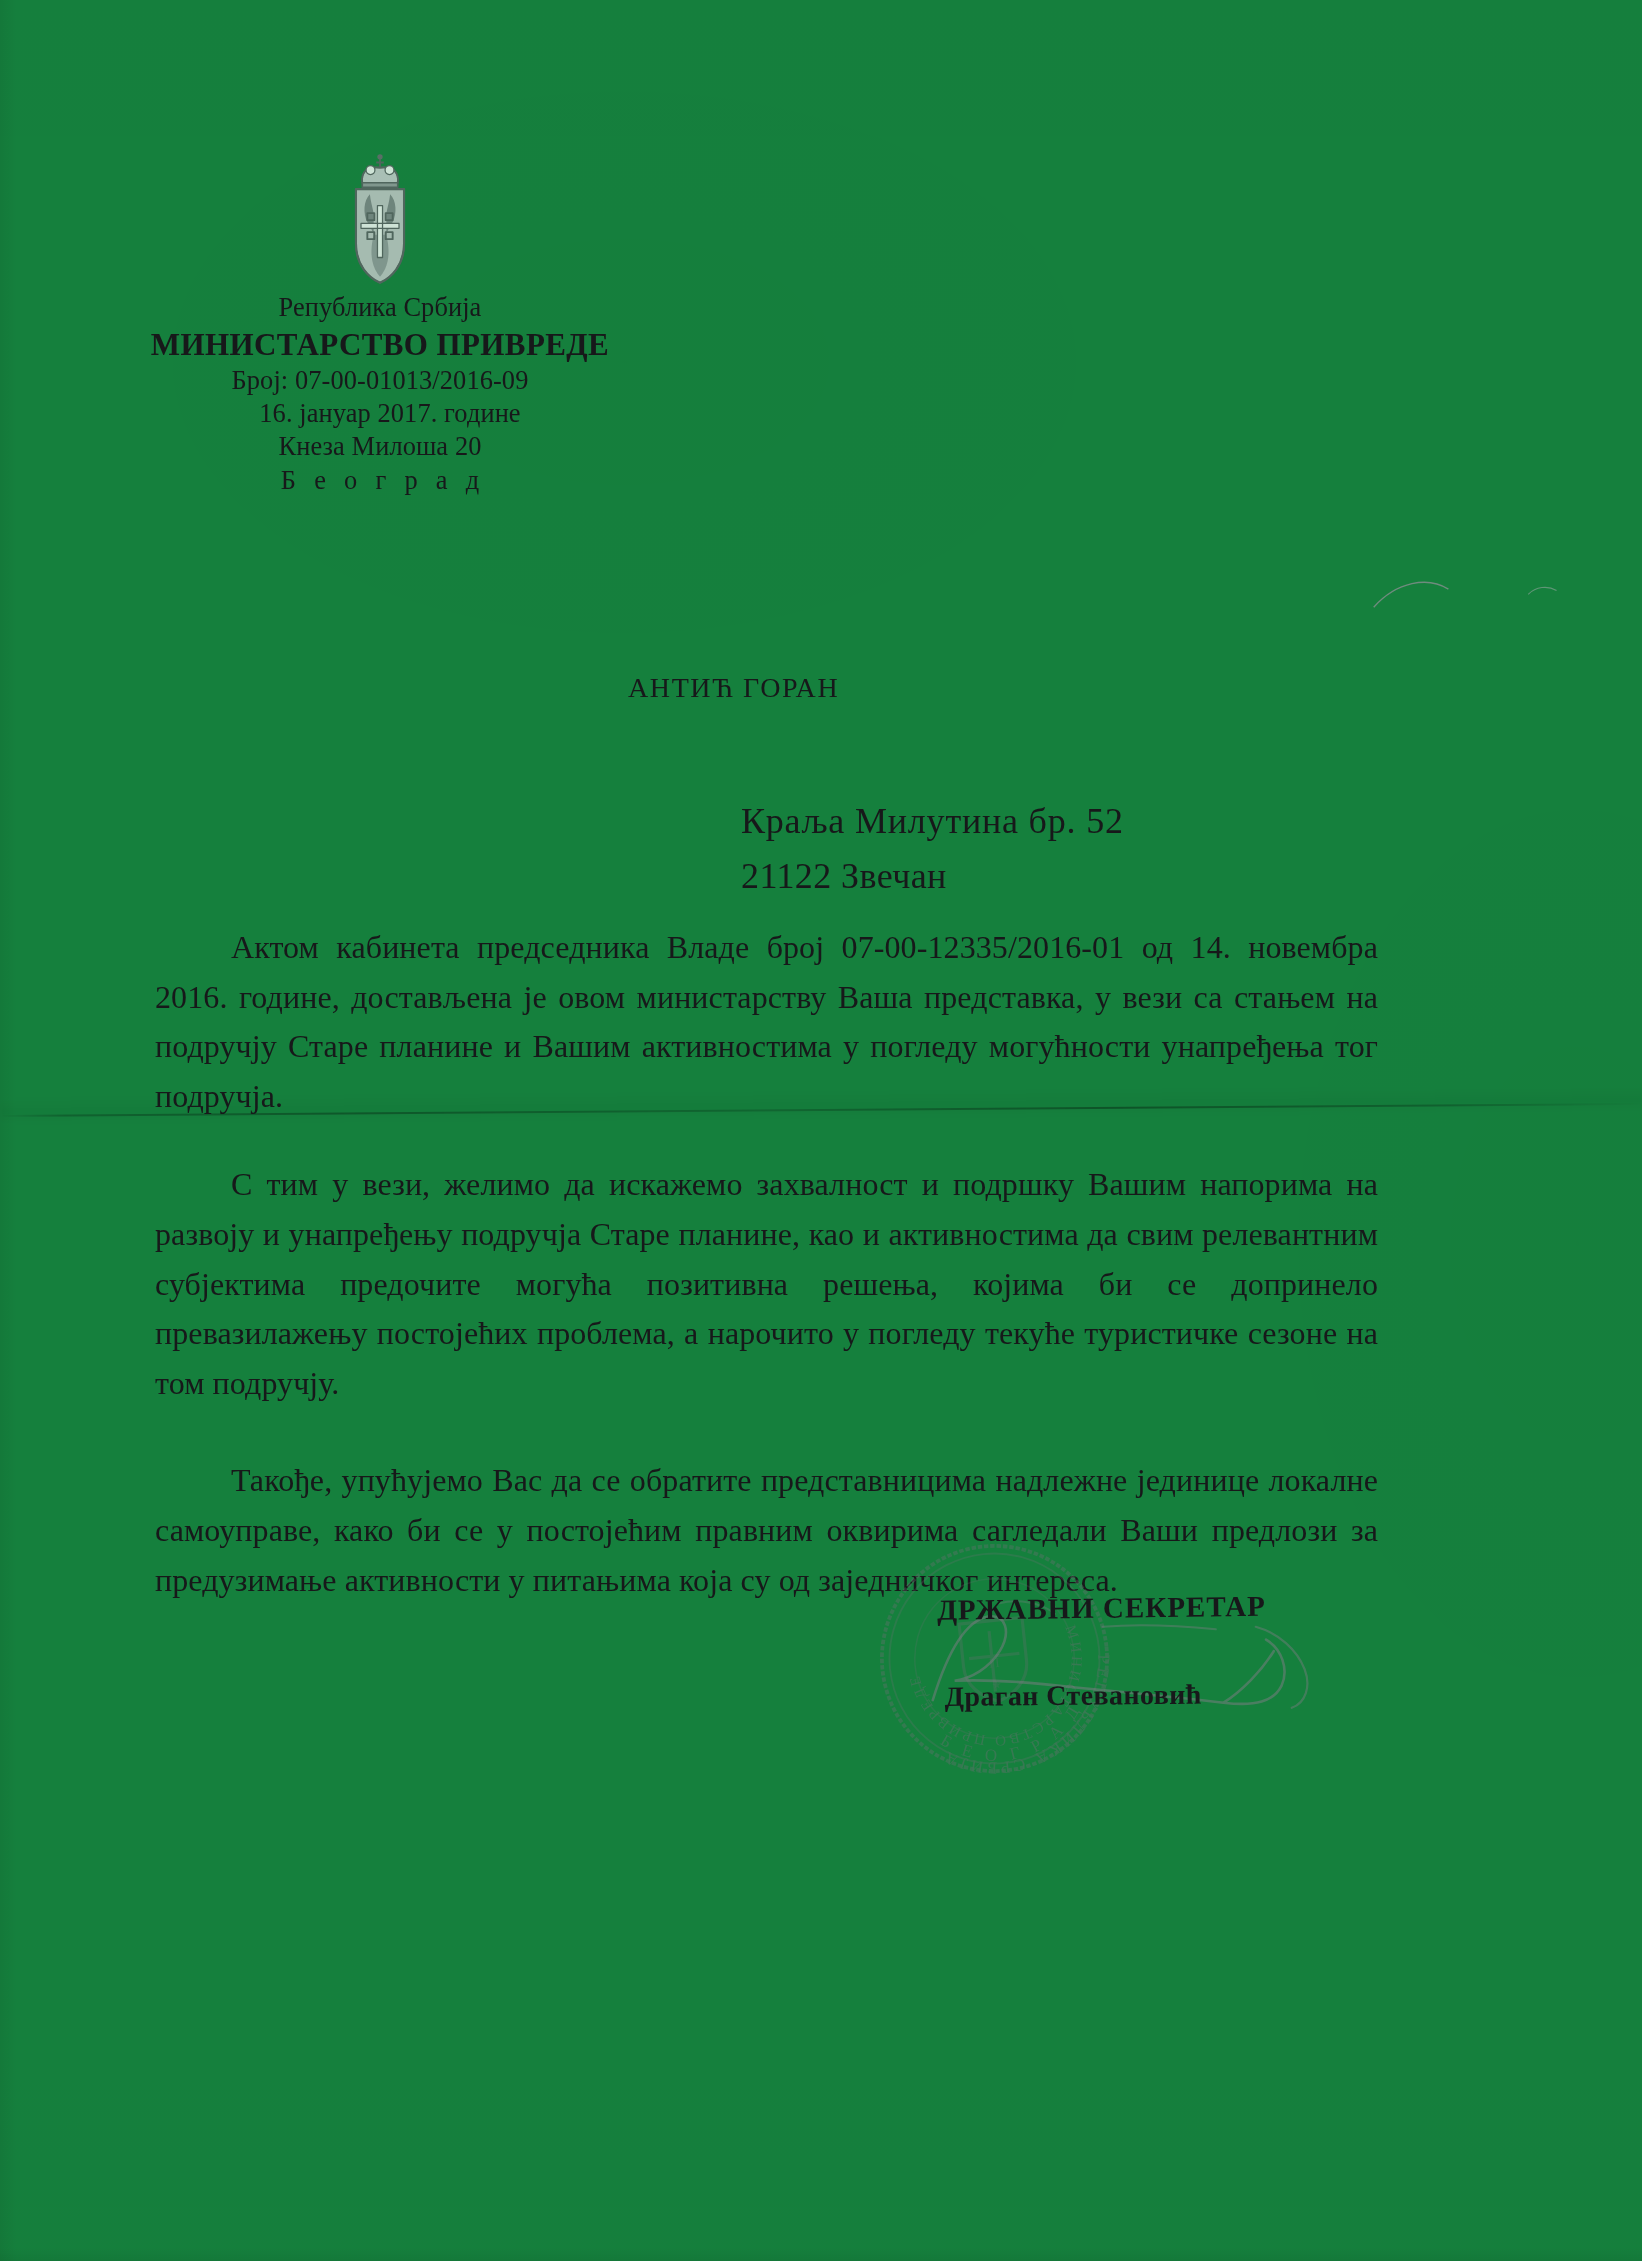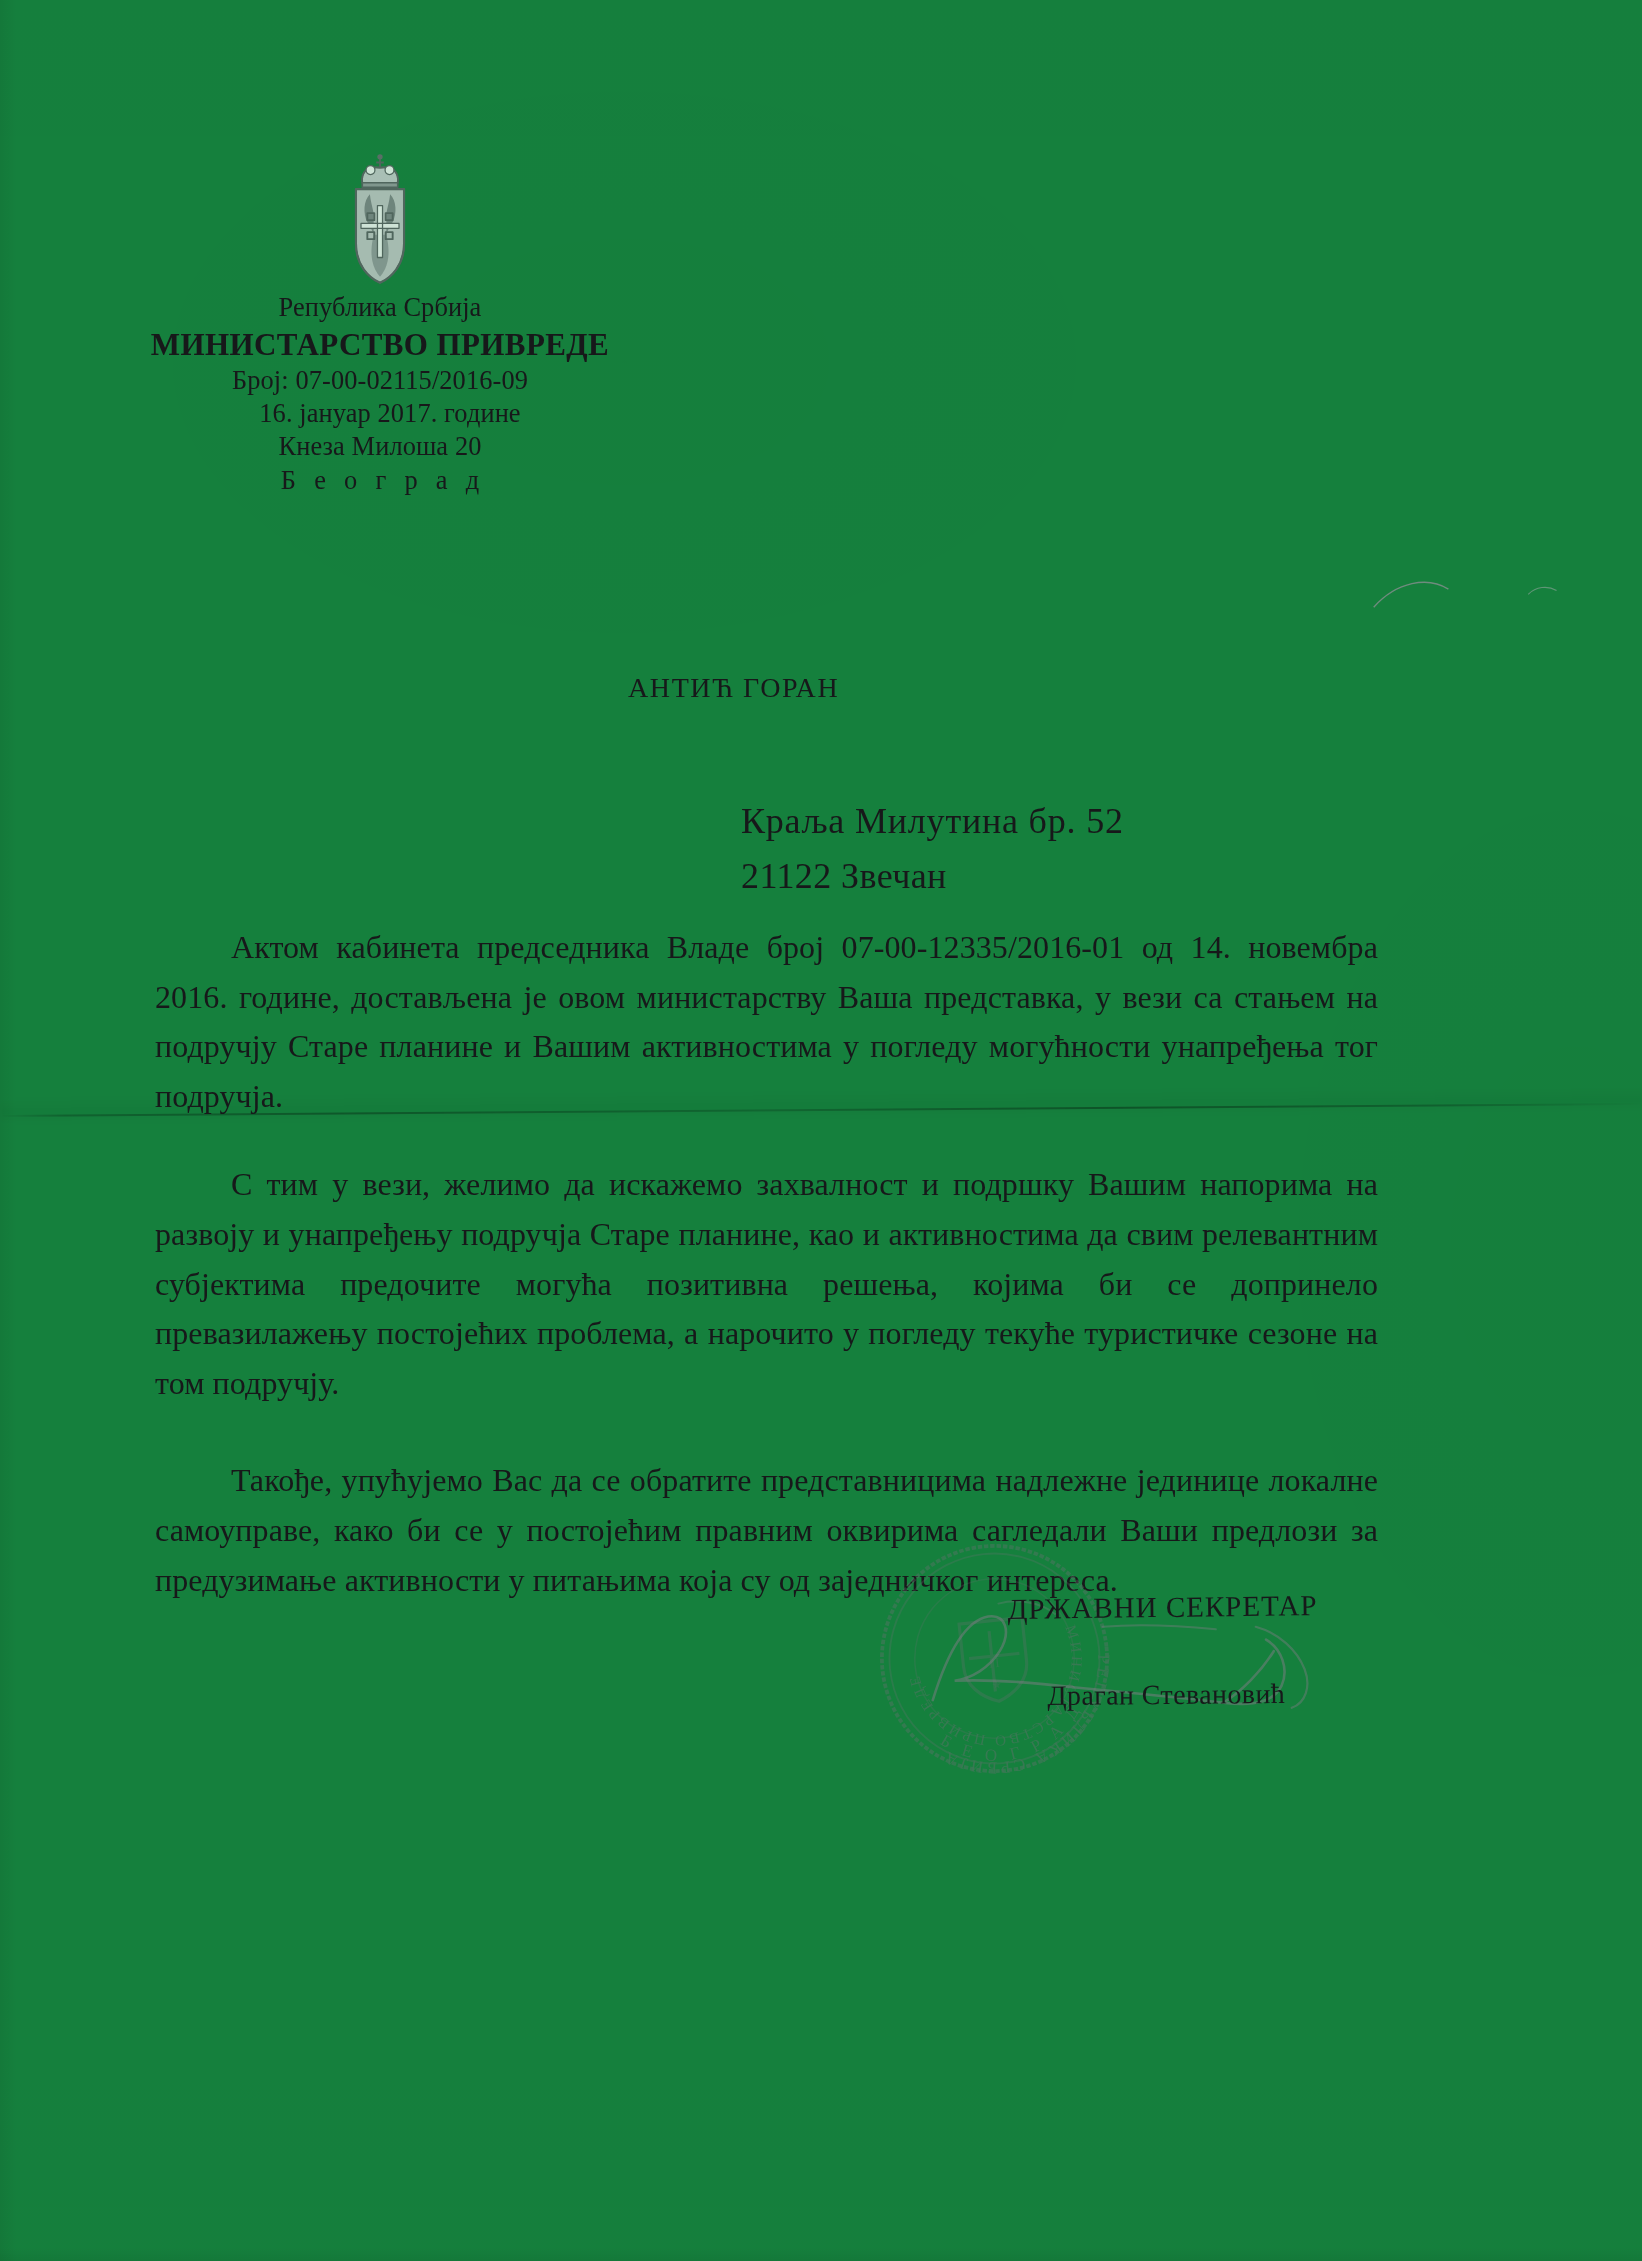--- a/index.html
+++ b/index.html
@@ -103,21 +103,22 @@
     text-indent:76px;
     margin:0 0 33px 0;
     letter-spacing:0.1px;
   }
   .para:last-child{margin-bottom:0;margin-top:48px;}
   .para.gap-after{margin-bottom:39px;}
 
   
   .signature-block{
     position:absolute;left:937px;top:1591px;width:451px;
-    text-align:center;
+    text-align:left;
+    font-weight:bold;
   }
   .sig-title{
     font-size:29px;letter-spacing:1px;display:block;
     transform:rotate(-0.7deg);
   }
   .sig-name{
     font-size:28px;letter-spacing:0.4px;display:block;
     margin-top:55px;padding-left:7.7px;
     transform:rotate(-0.5deg);
   }
@@ -185,21 +186,21 @@
         <rect x="30" y="112" width="60" height="8" stroke-width="2"></rect>
         <rect x="40" y="96" width="11" height="11" fill="none" stroke-width="3"></rect>
         <rect x="69" y="96" width="11" height="11" fill="none" stroke-width="3"></rect>
         <rect x="40" y="126" width="11" height="11" fill="none" stroke-width="3"></rect>
         <rect x="69" y="126" width="11" height="11" fill="none" stroke-width="3"></rect>
       </g>
     </svg>
 
     <span class="lh-line lh-republic">Република Србија</span>
     <span class="lh-line lh-ministry">МИНИСТАРСТВО ПРИВРЕДЕ</span>
-    <span class="lh-line lh-number">Број: 07-00-02115/2016-09</span>
+    <span class="lh-line lh-number">Број: 07-00-01013/2016-09</span>
     <span class="lh-line lh-date">16. јануар 2017. године</span>
     <span class="lh-line lh-street">Кнеза Милоша 20</span>
     <span class="lh-line lh-city">Б е о г р а д</span>
   </header>
 
   <div class="recipient-name">АНТИЋ ГОРАН</div>
 
   <div class="recipient-addr">
     <span class="addr-street">Краља Милутина  бр. 52</span>
     <span class="addr-city">21122 Звечан</span>

